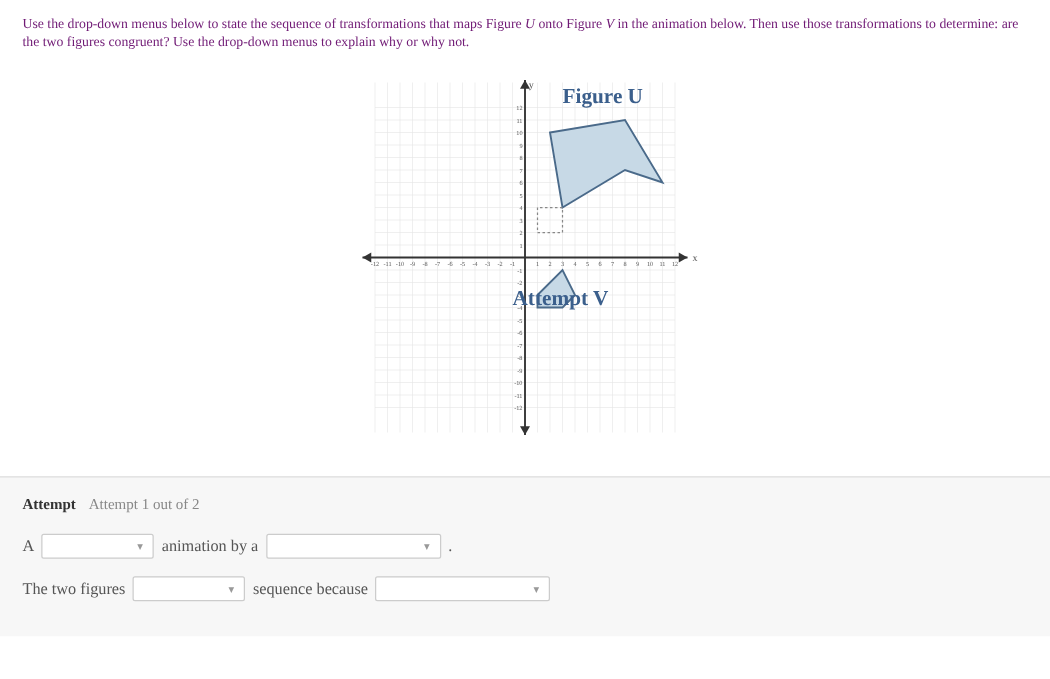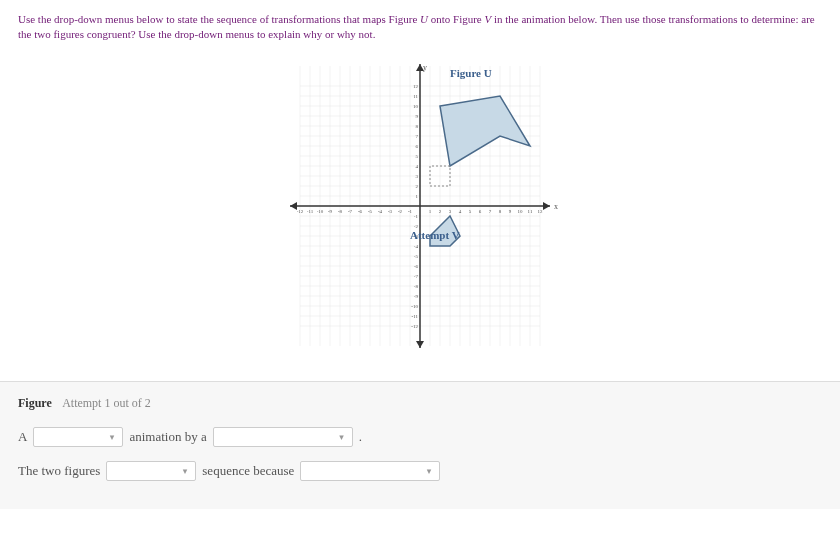--- a/index.html
+++ b/index.html
@@ -25,21 +25,21 @@
       padding: 10px 0;
     }
     .graph {
       position: relative;
       width: 300px;
       height: 290px;
     }
     .graph svg { width: 100%; height: 100%; }
     .figure-label {
       position: absolute;
-      font-size: 11px;
+      font-size: 17px;
       color: #3b5f8c;
       font-weight: bold;
     }
     .label-u { top: 6px; left: 180px; }
     .label-v { top: 168px; left: 140px; }
     .answer-section {
       margin-top: 20px;
       padding: 14px 18px;
       background: #f7f7f7;
       border-top: 1px solid #ddd;
@@ -211,21 +211,21 @@
       <polygon points="160,125 180,125 180,105 160,105" fill="none" stroke="#888" stroke-width="1" stroke-dasharray="2,2"></polygon>
 
       <text x="284" y="148" font-size="8" fill="#555">x</text>
       <text x="153" y="9" font-size="8" fill="#555">y</text>
     </svg>
   </div>
 </div>
 
 <div class="answer-section">
   <div class="answer-header">
-    <strong>Figure</strong>
+    <strong>Attempt</strong>
     <span>Attempt 1 out of 2</span>
   </div>
 
   <div class="answer-line">
     <span class="static-text">A</span>
     <div class="dropdown">
       <span></span>
       <span class="chevron">▾</span>
     </div>
     <span class="static-text">animation by a</span>

